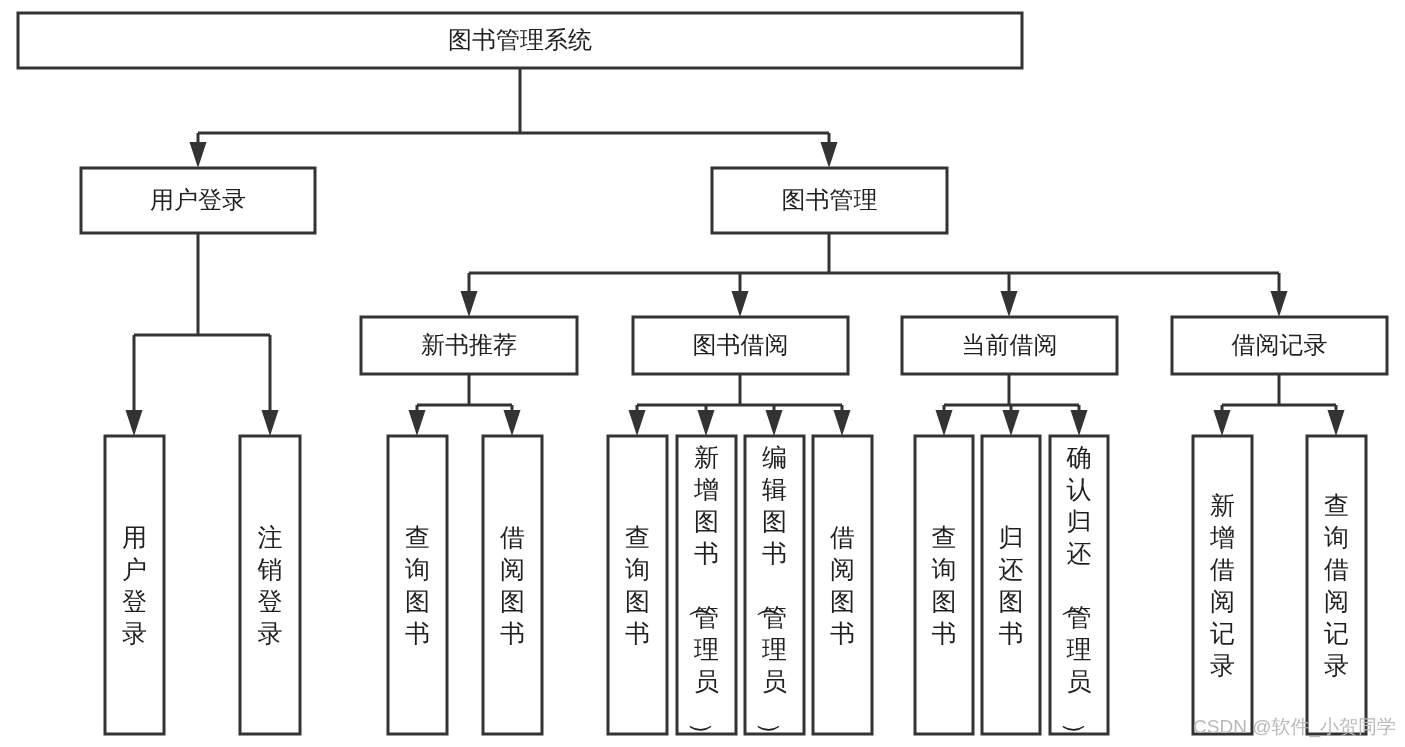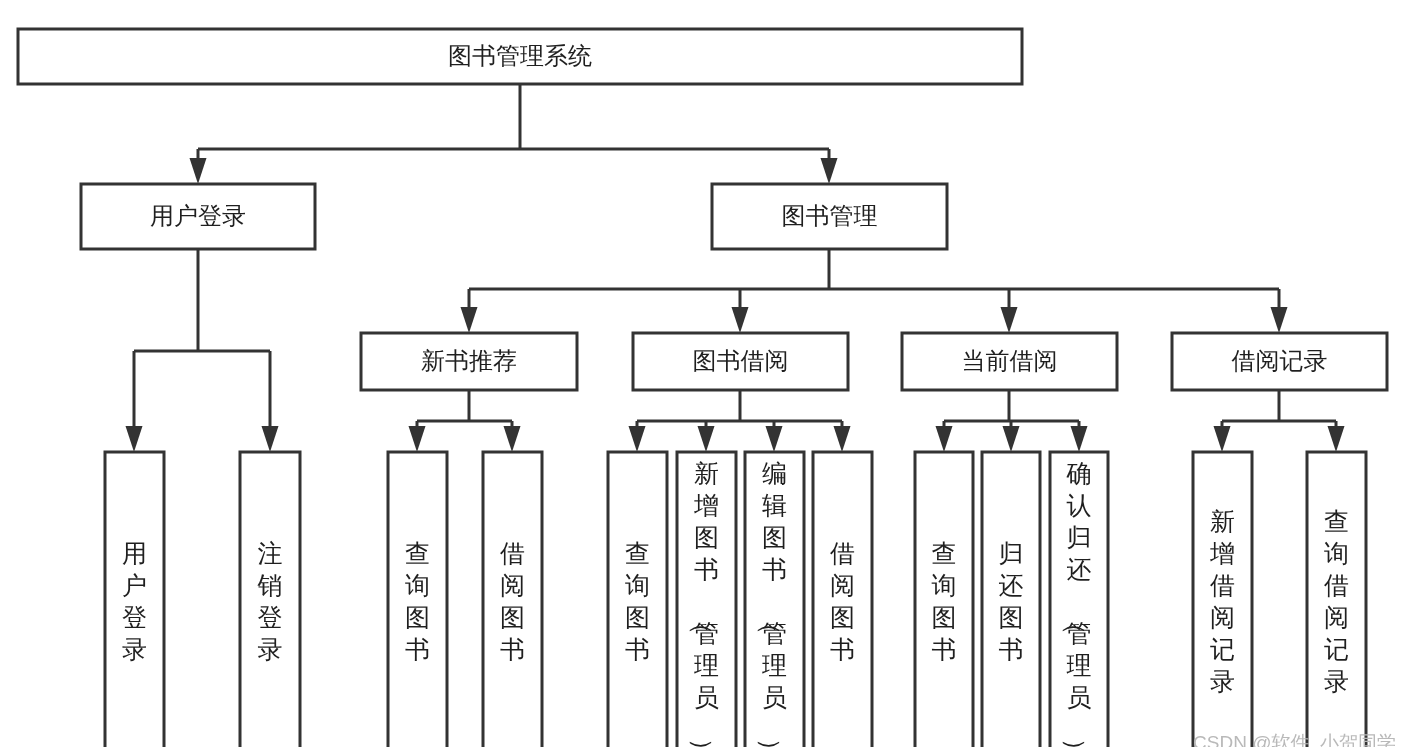--- a/index.html
+++ b/index.html
@@ -11,21 +11,20 @@
     width: 1405px;
     height: 747px;
     font-family: "Liberation Sans", "DejaVu Sans", sans-serif;
     overflow: hidden;
   }
   #diagram-root {
     position: relative;
     width: 1405px;
     height: 537px;
     background: #ffffff;
-    margin-top: 16px;
   }
   svg#chart-svg {
     position: absolute;
     left: 0;
     top: 0;
     width: 1405px;
     height: 747px;
     display: block;
   }
   .node-box {

